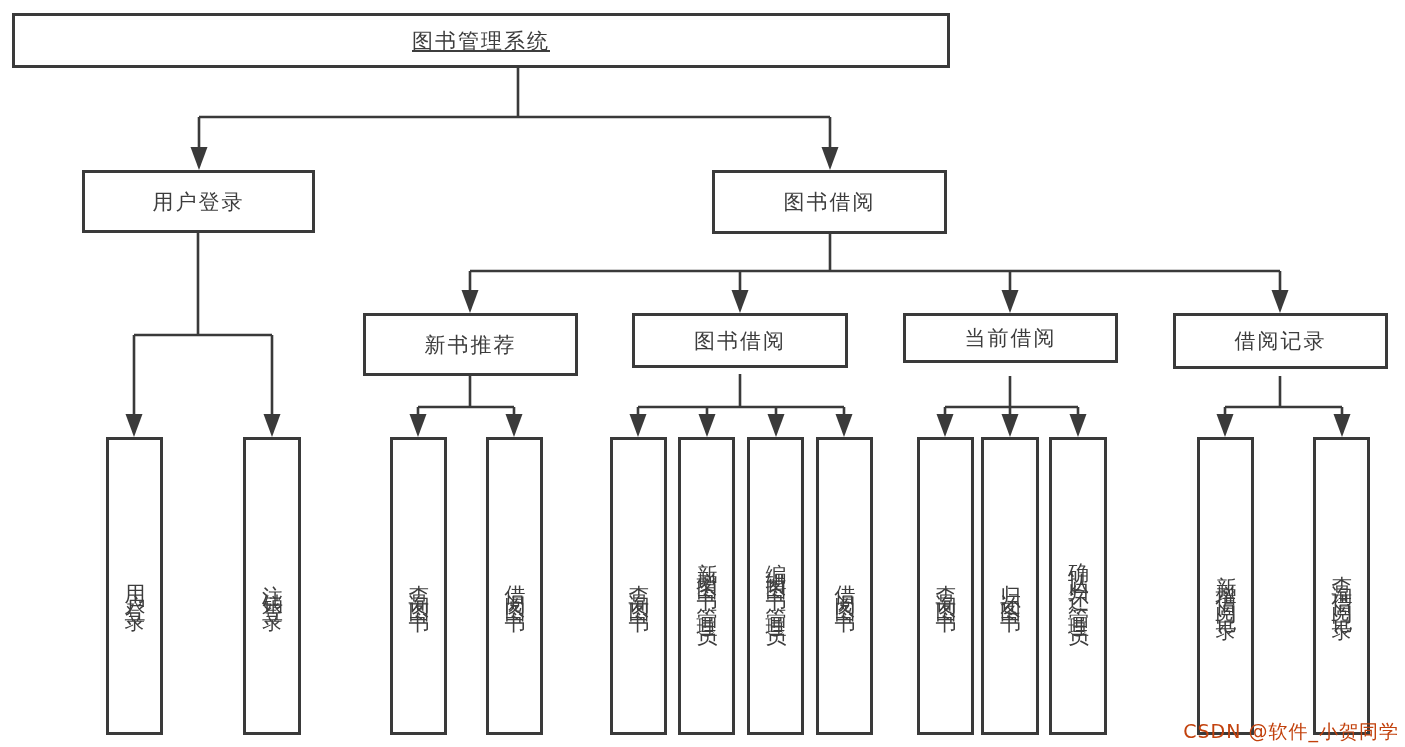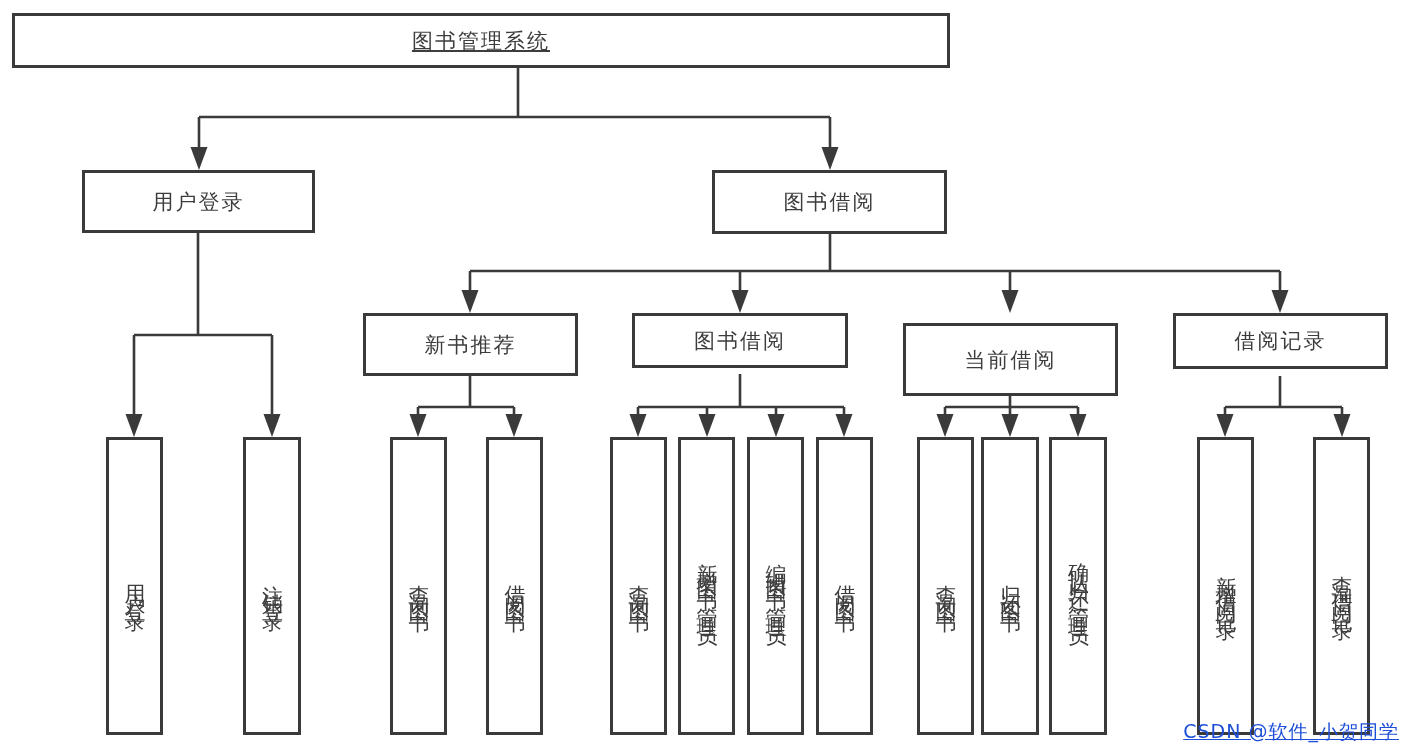--- a/index.html
+++ b/index.html
@@ -12,21 +12,21 @@
     position:absolute;box-sizing:border-box;border:3px solid #3a3a3a;background:#ffffff;
     display:flex;align-items:center;justify-content:center;z-index:2;
     font-size:21px;letter-spacing:2px;color:#3d3d3d;white-space:nowrap;
   }
   .vnode{
     writing-mode:vertical-rl;text-orientation:mixed;
     letter-spacing:9px;font-size:21px;white-space:normal;line-height:1;
   }
   .watermark{
     position:absolute;right:6px;bottom:2px;z-index:5;
-    font-size:19px;letter-spacing:1px;color:#1d4ed8;text-decoration:underline;
+    font-size:19px;letter-spacing:1px;color:#c2410c;
   }
 </style>
 </head>
 <body>
 
 <div class="stage">
 
   <svg class="wires" width="1405" height="747" viewBox="0 0 1405 747">
     <g stroke="#3a3a3a" stroke-width="2.6" fill="none">
 
@@ -67,21 +67,21 @@
     </g>
   </svg>
 
   <div class="node" style="left:12px;top:13px;width:938px;height:55px;text-decoration:underline;">图书管理系统</div>
 
   <div class="node" style="left:82px;top:170px;width:233px;height:63px;">用户登录</div>
   <div class="node" style="left:712px;top:170px;width:235px;height:64px;">图书借阅</div>
 
   <div class="node" style="left:363px;top:313px;width:215px;height:63px;">新书推荐</div>
   <div class="node" style="left:632px;top:313px;width:216px;height:55px;">图书借阅</div>
-  <div class="node" style="left:903px;top:323px;width:215px;height:73px;">当前借阅</div>
+  <div class="node" style="left:903px;top:313px;width:215px;height:50px;">当前借阅</div>
   <div class="node" style="left:1173px;top:313px;width:215px;height:56px;">借阅记录</div>
 
   <div class="node vnode" style="left:106px;top:437px;width:57px;height:298px;">用户登录</div>
   <div class="node vnode" style="left:243px;top:437px;width:58px;height:298px;">注销登录</div>
 
   <div class="node vnode" style="left:390px;top:437px;width:57px;height:298px;">查询图书</div>
   <div class="node vnode" style="left:486px;top:437px;width:57px;height:298px;">借阅图书</div>
 
   <div class="node vnode" style="left:610px;top:437px;width:57px;height:298px;">查询图书</div>
   <div class="node vnode" style="left:678px;top:437px;width:57px;height:298px;">新增图书（管理员）</div>

